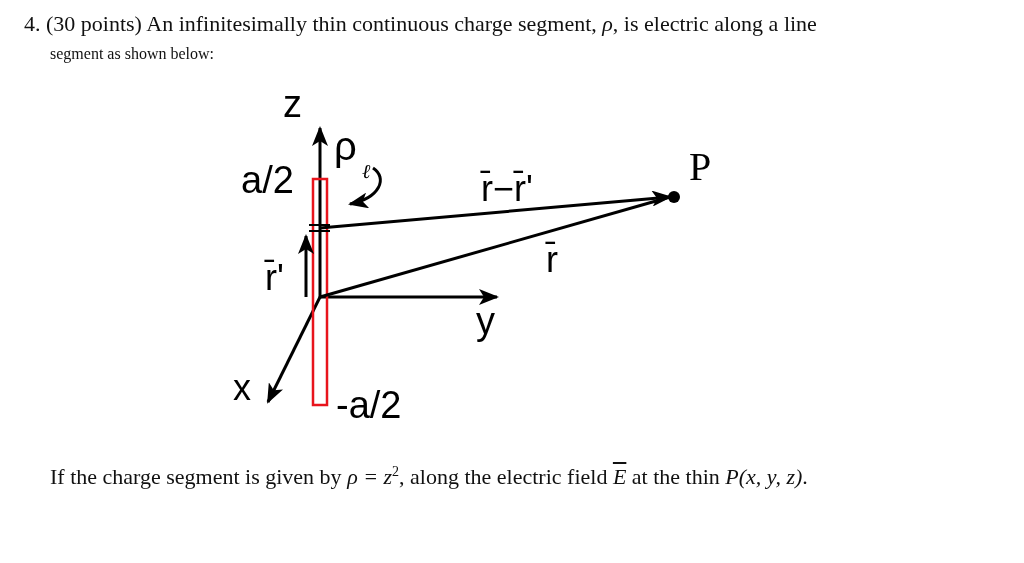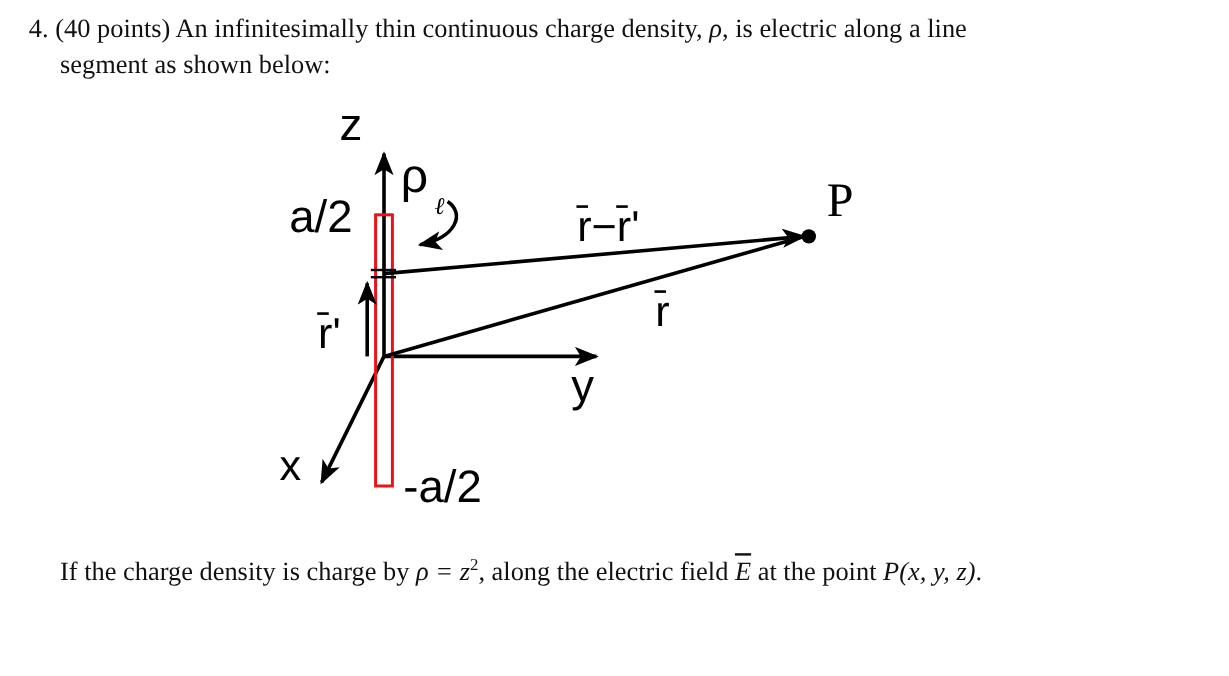--- a/index.html
+++ b/index.html
@@ -1,36 +1,36 @@
 <!DOCTYPE html>
 <html><head>
   <meta charset="utf-8">
   <style>
     html, body { margin:0; padding:0; background:#ffffff; }
     body { width:1024px; height:563px; position:relative; overflow:hidden;
            font-family:"DejaVu Serif","Liberation Serif",serif; color:#111; }
     .line1 { position:absolute; left:24px; top:10px; font-size:22px; line-height:28px; white-space:nowrap;
              font-family:"Liberation Serif","DejaVu Serif",serif; }
-    .line2 { position:absolute; left:50px; top:40px; font-size:22px; line-height:28px; white-space:nowrap;
+    .line2 { position:absolute; left:50px; top:40px; font-size:16px; line-height:28px; white-space:nowrap;
              font-family:"Liberation Serif","DejaVu Serif",serif; }
     .bottom { position:absolute; left:50px; top:457px; font-size:22px; line-height:30px; white-space:nowrap;
               font-family:"Liberation Serif","DejaVu Serif",serif; }
     .it { font-style:italic; }
     .ovl { text-decoration:overline; }
     svg { position:absolute; left:0; top:0; }
     .lbl { font-family:"Liberation Serif","DejaVu Serif",serif; fill:#000; }
     .slbl { font-family:"Liberation Sans","DejaVu Sans",sans-serif; fill:#000; }
   </style>
 </head>
 <body>
 
 <div class="line1">
   <span>4.</span>
-  <span>(40 points)</span>
-  <span>An infinitesimally thin continuous charge density, </span><span class="it">ρ</span><span>, is electric along a line</span>
+  <span>(30 points)</span>
+  <span>An infinitesimally thin continuous charge segment, </span><span class="it">ρ</span><span>, is electric along a line</span>
 </div>
 <div class="line2">segment as shown below:</div>
 
 <svg width="1024" height="563" viewBox="0 0 1024 563">
   <defs>
     <marker id="ah" markerWidth="10" markerHeight="10" refX="8" refY="5" orient="auto" markerUnits="userSpaceOnUse">
       <path d="M0,0 L10,5 L0,10 L3,5 Z" fill="#000"></path>
     </marker>
     <marker id="ahBig" markerWidth="20" markerHeight="16" refX="18" refY="8" orient="auto" markerUnits="userSpaceOnUse">
       <path d="M0,0 L20,8 L0,16 L5,8 Z" fill="#000"></path>
@@ -65,14 +65,14 @@
   <text class="slbl" x="265" y="290" font-size="36">r̄'</text>
   <text class="slbl" x="233" y="400" font-size="36">x</text>
   <text class="slbl" x="336" y="418" font-size="38">-a/2</text>
   <text class="slbl" x="476" y="334" font-size="38">y</text>
   <text class="slbl" x="481" y="201" font-size="36">r̄−r̄'</text>
   <text class="slbl" x="546" y="272" font-size="36">r̄</text>
   <text class="lbl" x="689" y="180" font-size="40">P</text>
 </svg>
 
 <div class="bottom">
-  <span>If the charge density is charge by </span><span class="it">ρ = z</span><sup style="font-size:14px">2</sup><span>, along the electric field </span><span class="it ovl">E</span><span> at the point </span><span class="it">P(x, y, z)</span><span>.</span>
+  <span>If the charge segment is given by </span><span class="it">ρ = z</span><sup style="font-size:14px">2</sup><span>, along the electric field </span><span class="it ovl">E</span><span> at the thin </span><span class="it">P(x, y, z)</span><span>.</span>
 </div>
 
 </body></html>

